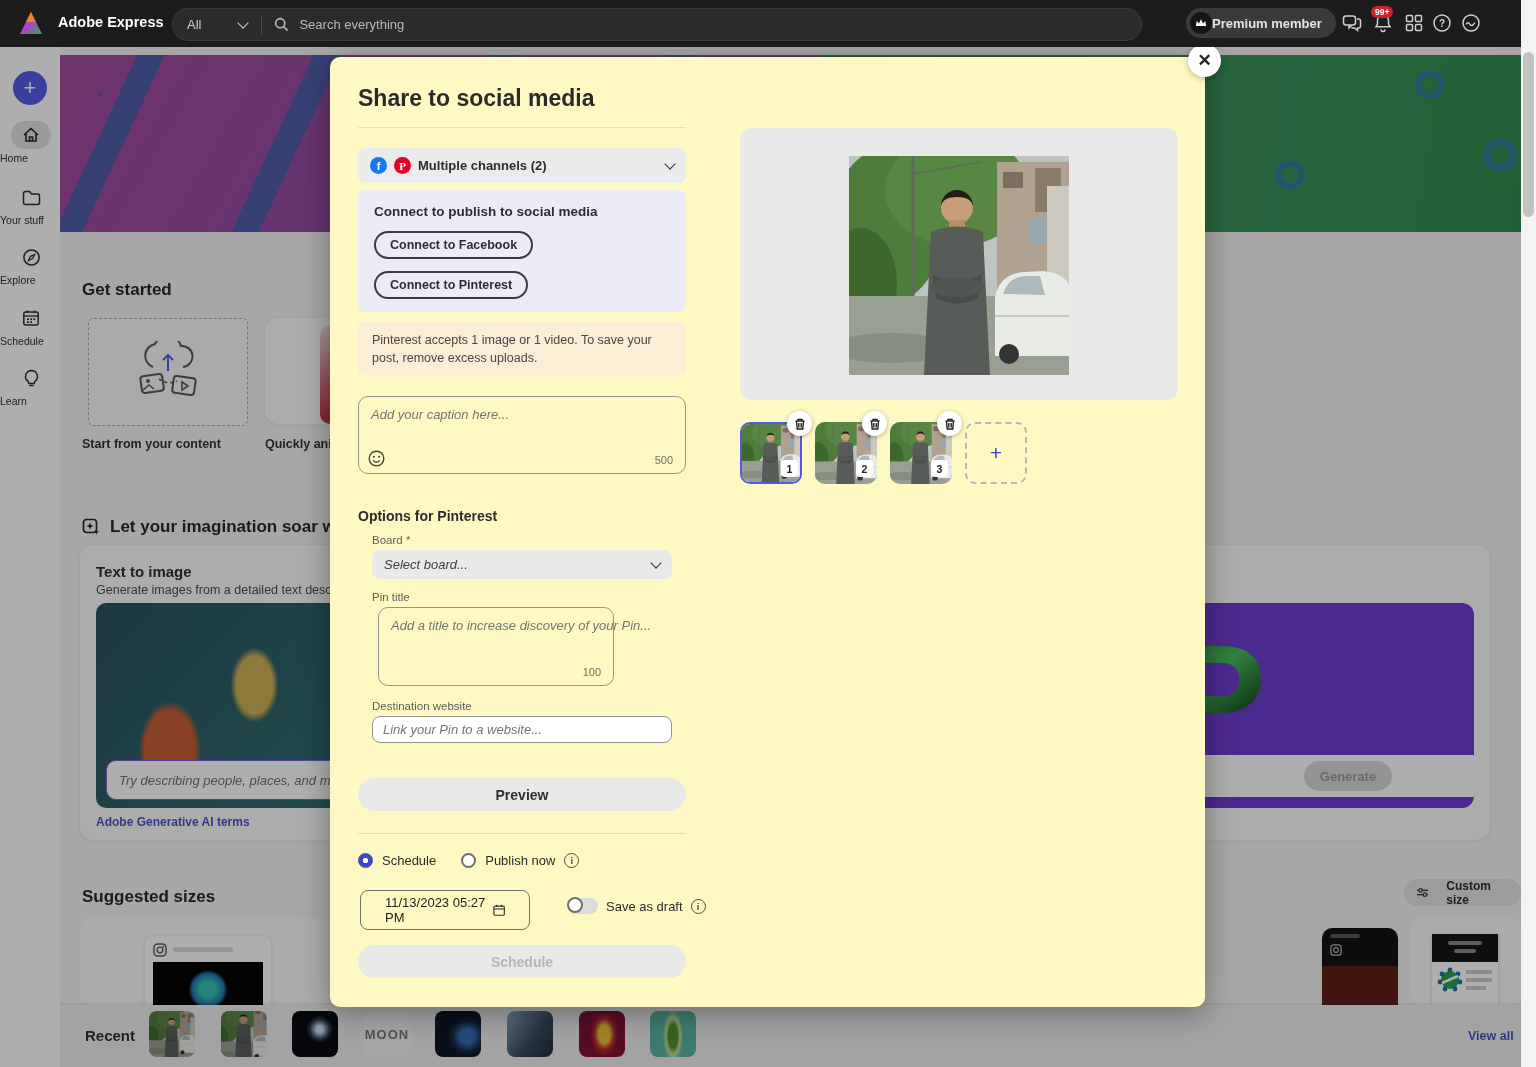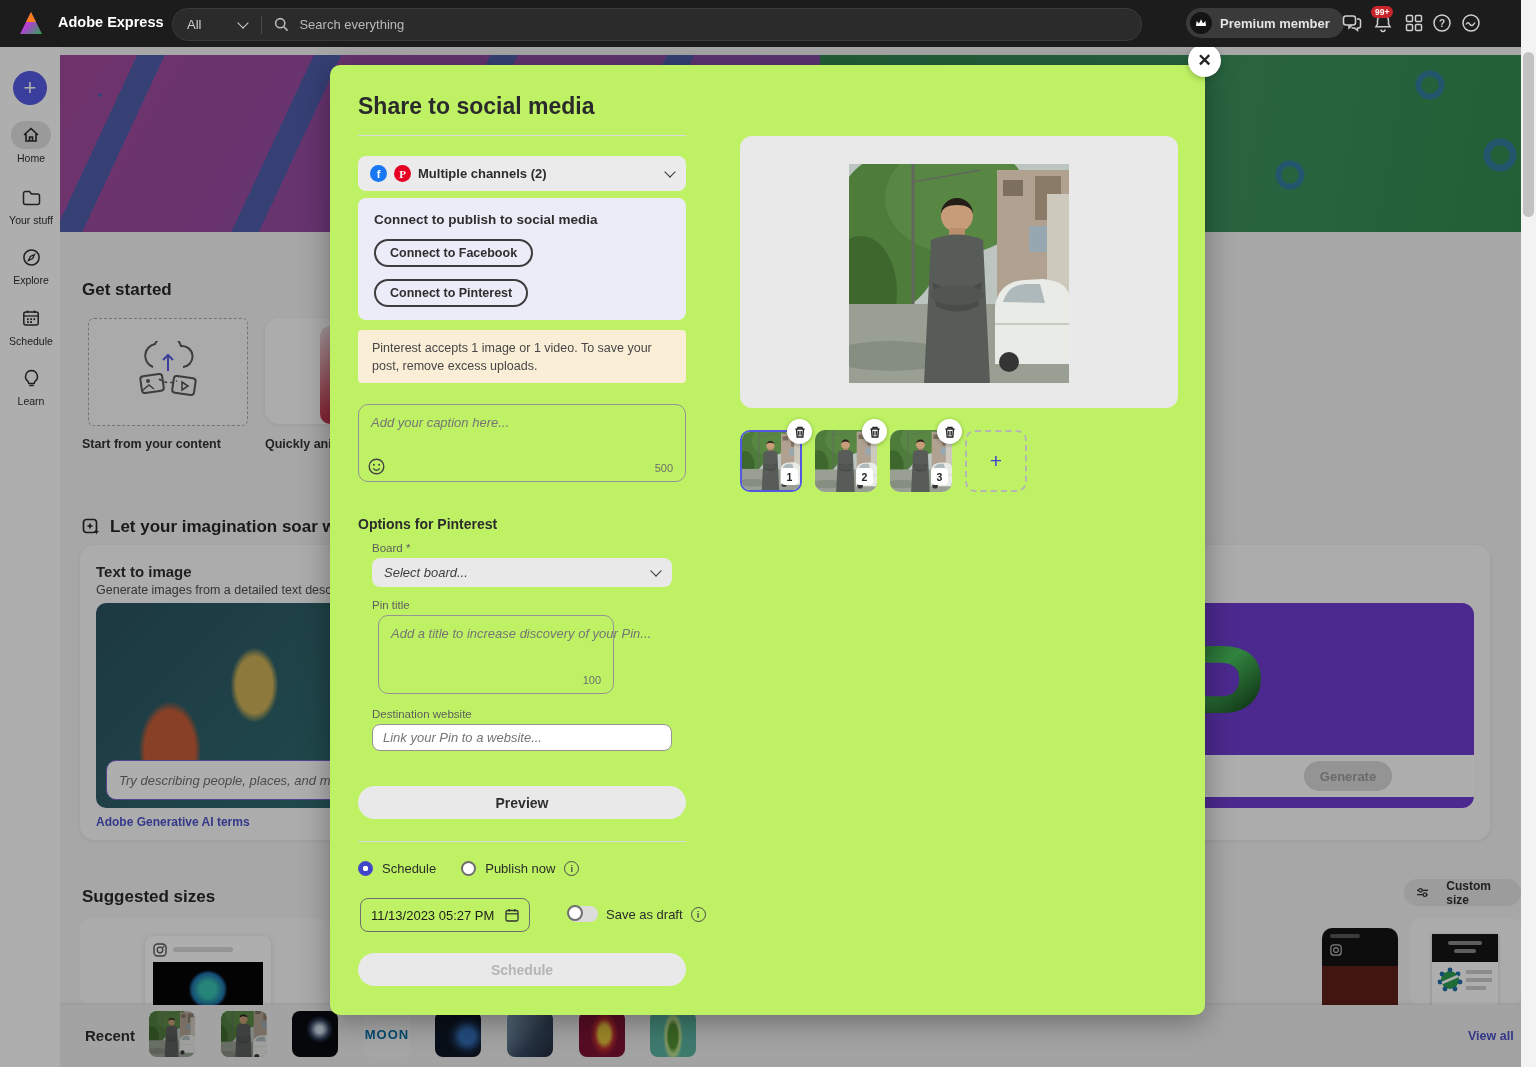--- a/index.html
+++ b/index.html
@@ -8,32 +8,32 @@
   .abs{position:absolute;}
   
   .topbar{position:absolute;left:0;top:0;width:1536px;height:47px;background:#1c1c1c;z-index:20;}
   .brand{position:absolute;left:58px;top:14px;color:#fff;font-size:14.5px;font-weight:bold;}
   .searchpill{position:absolute;left:172px;top:8px;width:968px;height:31px;background:#2b2b2b;
       border:1px solid #3a3a3a;border-radius:16px;display:flex;align-items:center;color:#cfcfcf;font-size:13px;}
   .scope{display:flex;align-items:center;gap:38px;padding:0 14px;height:100%;cursor:pointer;}
   .scope-div{width:1px;height:18px;background:#4a4a4a;}
   .searchtext{color:#b9b9b9;margin-left:10px;}
   .premium{position:absolute;left:1186px;top:8px;height:30px;background:#3a3a3a;border-radius:15px;
-      display:flex;align-items:center;gap:8px;padding:0 14px 0 4px;color:#e4e4e4;font-size:13px;font-weight:bold;}
+      display:flex;align-items:center;padding:0 14px 0 4px;color:#e4e4e4;font-size:13px;font-weight:bold;}
   .premcirc{width:22px;height:22px;border-radius:50%;background:#141414;display:flex;align-items:center;justify-content:center;}
   .topicon{position:absolute;top:13px;width:20px;height:20px;}
   .badge99{position:absolute;left:1371px;top:6px;background:#c9252d;color:#fff;font-size:8.5px;font-weight:bold;
       border-radius:7px;padding:1px 4px;z-index:2;}
   
   .chev{display:inline-block;width:7px;height:7px;border-right:1.8px solid currentColor;border-bottom:1.8px solid currentColor;transform:rotate(45deg);}
   
   .sidebar{position:absolute;left:0;top:47px;width:60px;height:1020px;background:#ffffff;z-index:1;}
   .fab{position:absolute;left:13px;top:24px;width:34px;height:34px;border-radius:50%;background:#5258e4;
       color:#fff;font-size:22px;display:flex;align-items:center;justify-content:center;cursor:pointer;}
-  .navitem{position:absolute;left:0;width:62px;text-align:center;font-size:10.5px;color:#2c2c2c;}
+  .navitem{position:absolute;left:0;width:62px;font-size:10.5px;color:#2c2c2c;}
   .navpill{width:40px;height:28px;margin:0 auto;border-radius:14px;display:flex;align-items:center;justify-content:center;}
   .navpill.active{background:#e2e2e2;}
   .navlabel{margin-top:3px;}
   
   .content{position:absolute;left:60px;top:47px;width:1461px;height:1020px;background:#f5f5f5;z-index:1;overflow:hidden;}
   .banner{position:absolute;left:0;top:8px;width:1461px;height:177px;}
   .banner-left{position:absolute;left:0;top:0;width:760px;height:177px;
      background:
        radial-gradient(6px 6px at 40px 40px,#4f5fae 30%,transparent 32%),
        repeating-linear-gradient(115deg,transparent 0 70px,#4d5caa 70px 95px,transparent 95px 160px),
@@ -68,22 +68,22 @@
   .genbtn{position:absolute;background:#d9d9d9;color:#9a9a9a;font-weight:bold;font-size:13px;
      border-radius:16px;display:flex;align-items:center;justify-content:center;}
   .sizecard{position:absolute;background:#fbfbfb;border-radius:12px;}
   .recentbar{position:absolute;left:0;top:958px;width:1461px;height:62px;background:#efefef;box-shadow:0 -1px 3px rgba(0,0,0,.12);}
   .thumb48{position:absolute;top:6px;width:46px;height:46px;border-radius:8px;overflow:hidden;background:#ddd;}
   
   .overlay{position:absolute;left:0;top:47px;width:1521px;height:1020px;background:rgba(10,10,10,0.33);z-index:5;}
   .scrollbar{position:absolute;left:1521px;top:0;width:15px;height:1067px;background:#f3f3f3;z-index:25;}
   .scrollthumb{position:absolute;left:2px;top:52px;width:11px;height:165px;background:#c2c2c2;border-radius:6px;}
   
-  .modal{position:absolute;left:330px;top:57px;width:875px;height:950px;background:#bef264;border-radius:10px;
-      box-shadow:0 6px 30px rgba(0,0,0,.35);z-index:10;margin-top:8px;}
+  .modal{position:absolute;left:330px;top:57px;width:875px;height:950px;background:#fef9c3;border-radius:10px;
+      box-shadow:0 6px 30px rgba(0,0,0,.35);z-index:10;}
   .mclose{position:absolute;left:1188px;top:44px;width:33px;height:33px;border-radius:50%;background:#fff;
       box-shadow:0 2px 6px rgba(0,0,0,.25);z-index:12;display:flex;align-items:center;justify-content:center;
       font-size:17px;font-weight:bold;color:#222;cursor:pointer;}
   .mtitle{position:absolute;left:28px;top:28px;font-size:23px;font-weight:bold;color:#2a2a2a;}
   .mdiv{position:absolute;left:28px;width:328px;height:1px;background:#dcdcdc;}
   .channels{position:absolute;left:28px;top:91px;width:328px;height:35px;background:#ebebeb;border-radius:8px;
       display:flex;align-items:center;gap:7px;padding:0 12px;box-sizing:border-box;font-size:13px;font-weight:bold;cursor:pointer;}
   .sicon{width:17px;height:17px;border-radius:50%;color:#fff;font-size:11px;font-weight:bold;
       display:flex;align-items:center;justify-content:center;flex:0 0 auto;}
   .fb{background:#1877f2;}
@@ -114,22 +114,22 @@
   .destinput::placeholder{color:#757575;font-style:italic;}
   .bigbtn{position:absolute;left:28px;width:328px;height:33px;border:0;border-radius:17px;background:#e9e9e9;
       font-family:inherit;font-size:14px;font-weight:bold;color:#2e2e2e;cursor:pointer;}
   .bigbtn.disabled{color:#b5b5b5;}
   .radiorow{position:absolute;left:28px;top:796px;display:flex;align-items:center;gap:9px;font-size:13px;}
   .radio{width:15px;height:15px;border-radius:50%;box-sizing:border-box;}
   .radio.on{background:radial-gradient(circle,#fff 0 2.5px,#4046ca 3px);border:1.5px solid #4046ca;}
   .radio.off{border:2px solid #6e6e6e;background:#fff;}
   .ibadge{width:15px;height:15px;border-radius:50%;border:1.5px solid #4b4b4b;color:#4b4b4b;font-size:9.5px;font-weight:bold;
       display:inline-flex;align-items:center;justify-content:center;box-sizing:border-box;}
-  .dateinput{position:absolute;left:30px;top:833px;width:170px;height:34px;border:1.5px solid #6f6f6f;border-radius:8px;
-      box-sizing:border-box;display:flex;align-items:center;justify-content:space-between;padding:0 10px;font-size:13px;color:#1d1d1d;}
+  .dateinput{position:absolute;left:30px;top:833px;width:170px;height:40px;border:1.5px solid #6f6f6f;border-radius:8px;
+      box-sizing:border-box;display:flex;align-items:center;justify-content:space-between;padding:0 24px;font-size:13px;color:#1d1d1d;}
   .togglerow{position:absolute;left:238px;top:841px;display:flex;align-items:center;gap:8px;font-size:13px;}
   .toggle{width:30px;height:16px;border-radius:8px;background:#dcdcdc;position:relative;}
   .toggle .knob{position:absolute;left:-1px;top:-1px;width:16px;height:16px;border-radius:50%;background:#fff;border:2px solid #6e6e6e;box-sizing:border-box;}
   
   .previewpanel{position:absolute;left:410px;top:71px;width:438px;height:272px;background:#e9e9e9;border-radius:12px;}
   .photo{position:absolute;left:519px;top:99px;width:220px;height:219px;overflow:hidden;}
   .upthumb{position:absolute;top:365px;width:62px;height:62px;border-radius:10px;overflow:hidden;box-sizing:border-box;cursor:pointer;}
   .upthumb.selected{border:2.5px solid #5258e4;}
   .delbtn{position:absolute;top:354px;width:25px;height:25px;border-radius:50%;background:#fff;
       box-shadow:0 1px 4px rgba(0,0,0,.3);display:flex;align-items:center;justify-content:center;cursor:pointer;z-index:2;}
@@ -422,21 +422,21 @@
       <svg width="46" height="46" viewBox="0 0 220 220" preserveAspectRatio="xMidYMid slice">
           <use href="#person-scene"></use>
         </svg>
       </div>
     <div class="thumb48" style="left:161px;background:#e8e8e6">
       <svg width="46" height="46" viewBox="20 10 180 200" preserveAspectRatio="xMidYMid slice">
           <use href="#person-scene"></use>
         </svg>
       </div>
     <div class="thumb48" style="left:232px;background:radial-gradient(16px 16px at 60% 40%,#cfe0ef 0 20%,#2b3a55 60%,#05070d 85%)"></div>
-    <div class="thumb48" style="left:304px;background:#f4f4f4;display:flex;align-items:center;justify-content:center;font-weight:bold;font-size:13px;color:#0369a1;letter-spacing:1px">MOON</div>
+    <div class="thumb48" style="left:304px;background:#f4f4f4;display:flex;align-items:center;justify-content:center;font-weight:bold;font-size:13px;color:#737373;letter-spacing:1px">MOON</div>
     <div class="thumb48" style="left:375px;background:radial-gradient(20px 20px at 70% 55%,#2f6bb5 0 35%,#12233f 75%,#0a1322)"></div>
     <div class="thumb48" style="left:447px;background:linear-gradient(130deg,#8aa7c0,#33455c 60%,#1d2838)"></div>
     <div class="thumb48" style="left:519px;background:radial-gradient(14px 22px at 55% 50%,#e8c23a 0 40%,#b5262d 70%,#7c1030)"></div>
     <div class="thumb48" style="left:590px;background:radial-gradient(10px 26px at 50% 55%,#4f8f2f 0 45%,#bfe08e 70%,#57b4a0)"></div>
     <a class="abs" style="left:1408px;top:24px;font-size:12.5px;font-weight:bold;color:#4a50c8;text-decoration:none">View all</a>
   </div>
 </main>
 
 <div class="overlay"></div>
 

